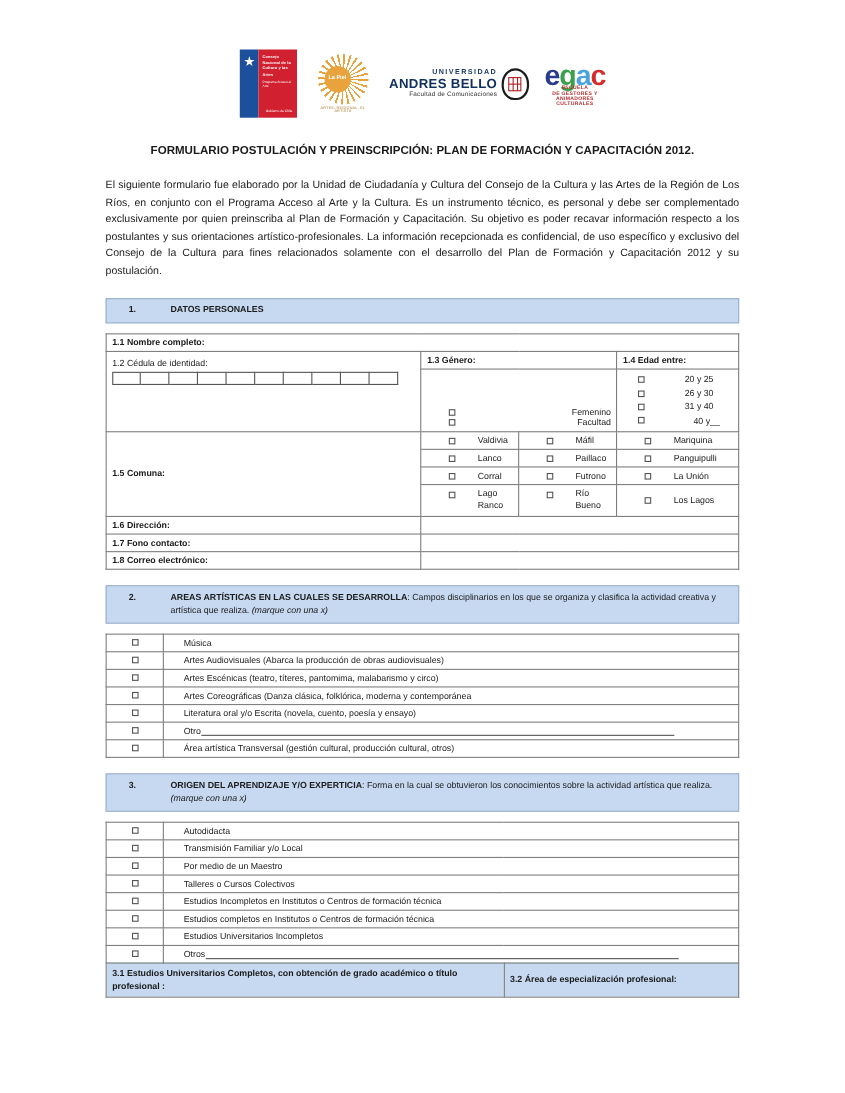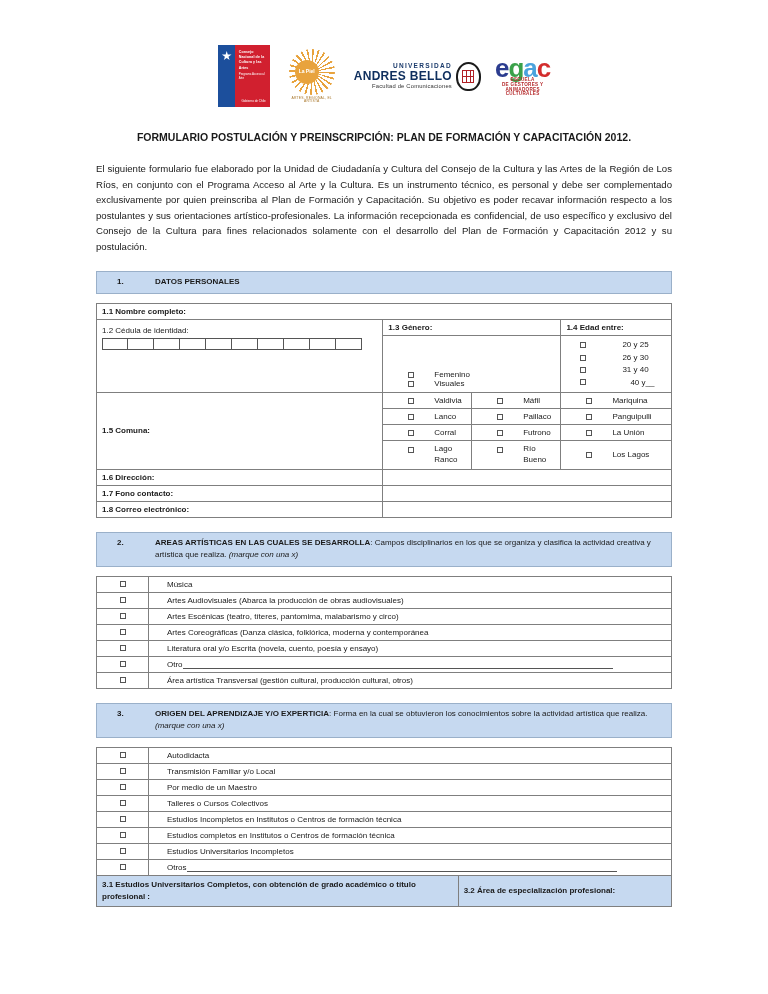--- a/index.html
+++ b/index.html
@@ -242,28 +242,28 @@
                 <i></i>
                 <i></i>
                 <i></i>
                 <i></i>
           </div>
         </td>
         <td colspan="2" class="lbl" style="width:104px;">1.3 Género:</td>
         <td class="lbl" style="width:147px;">1.4 Edad entre:</td>
       </tr>
       <tr>
-        <td colspan="2" style="vertical-align:bottom; padding-bottom:4px;">
+        <td colspan="2" style="vertical-align:bottom; padding-bottom:4px;text-align:right;">
           <div class="opt">
             <span class="cb"><span class="cbox"></span></span>
             <span class="tx">Femenino</span>
           </div>
           <div class="opt">
             <span class="cb"><span class="cbox"></span></span>
-            <span class="tx">Visuales</span>
+            <span class="tx">Facultad</span>
           </div>
         </td>
         <td>
           <div class="age-line">
             <span class="cb"><span class="cbox"></span></span>
             <span class="tx">20 y 25</span>
           </div>
           <div class="age-line">
             <span class="cb"><span class="cbox"></span></span>
             <span class="tx">26 y 30</span>

